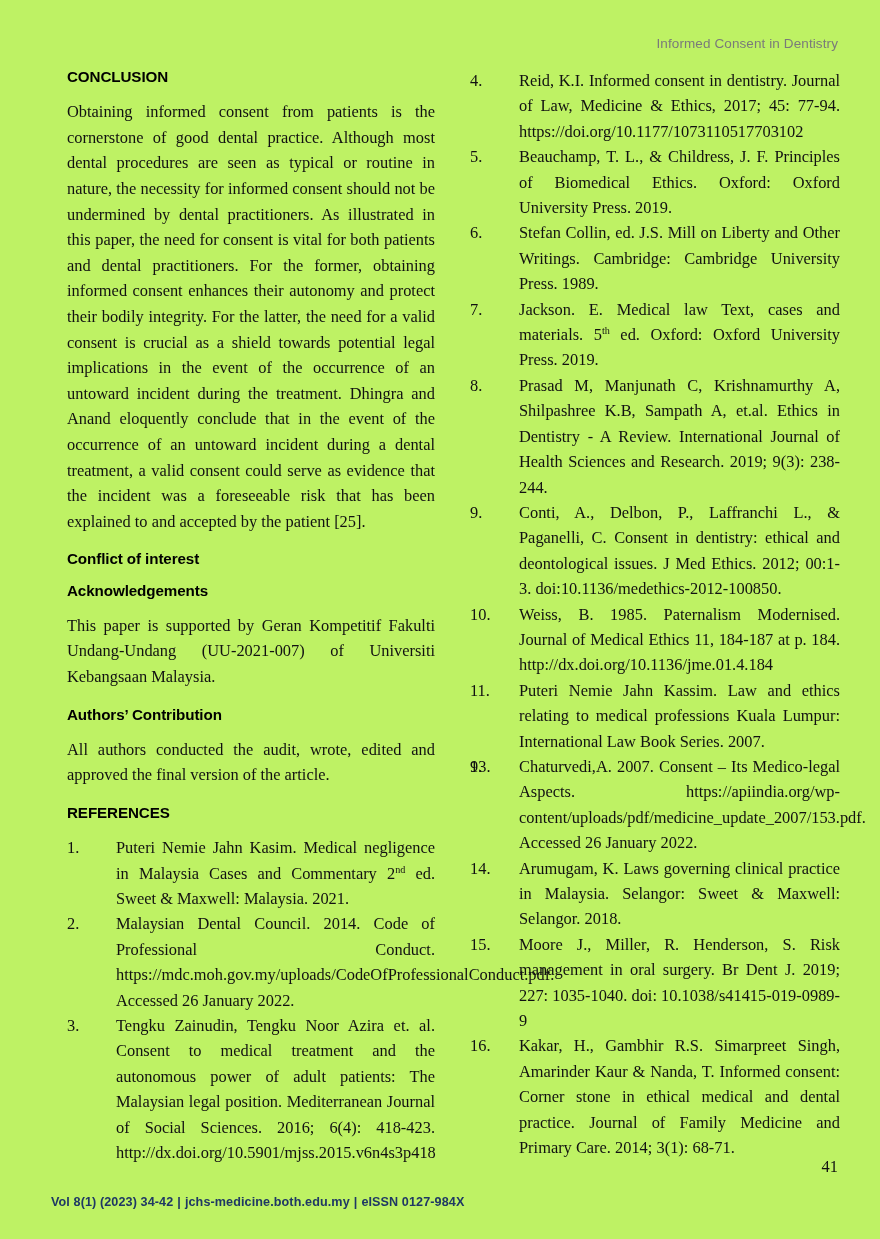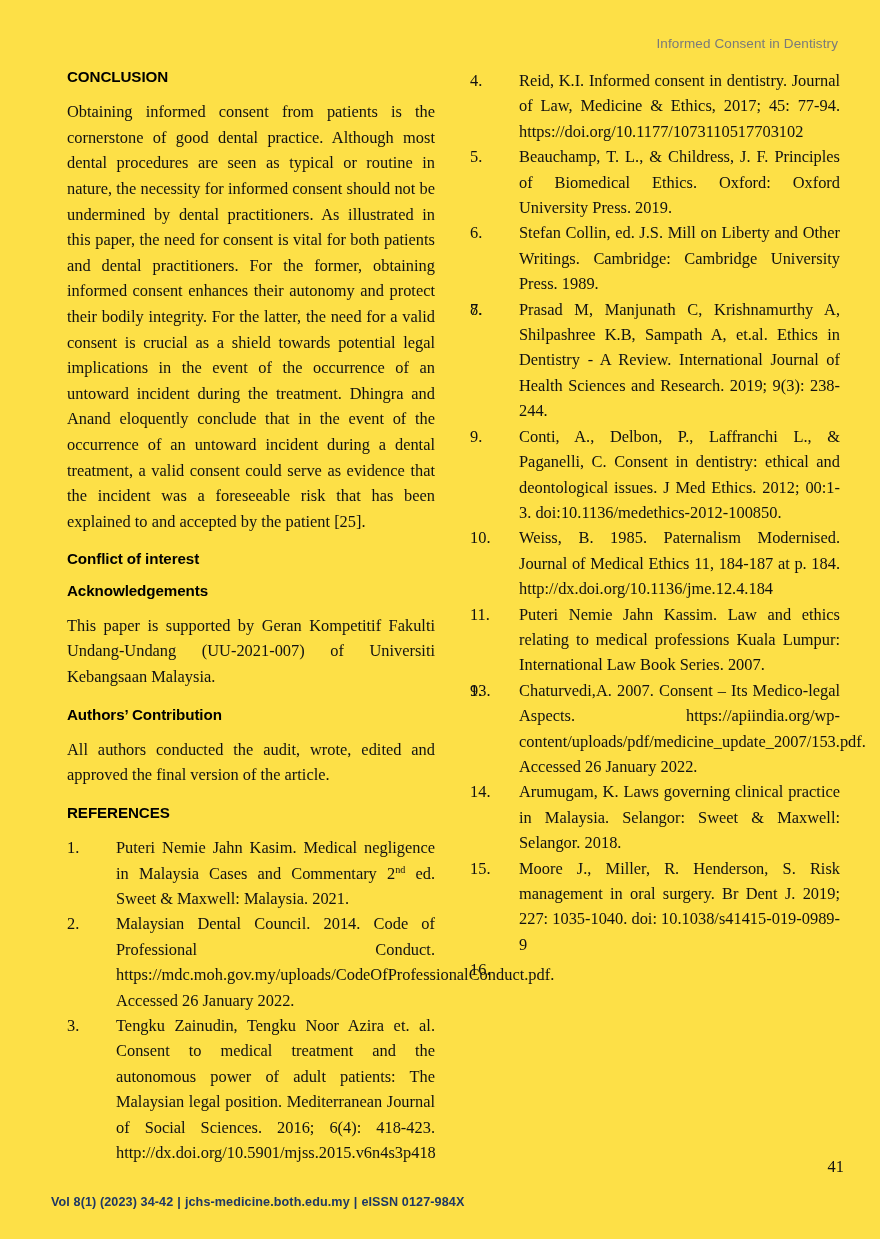--- a/index.html
+++ b/index.html
@@ -4,21 +4,21 @@
 <style>
   html, body {
     margin: 0;
     padding: 0;
     background: #ffffff;
   }
   .page {
     position: relative;
     width: 880px;
     height: 1239px;
-    background: #fde047;
+    background: #bef264;
     overflow: hidden;
     font-family: "Liberation Serif", "DejaVu Serif", serif;
     color: #111111;
   }
 
   
   .running-header {
     position: absolute;
     top: 36px;
     right: 42px;
@@ -109,21 +109,21 @@
     font-size: 12.6px;
     line-height: 17.5px;
     color: #1f3864;
     letter-spacing: 0.1px;
   }
   .footer .line { display: block; white-space: nowrap; }
   .footer .sep { padding: 0 4px; }
 
   .page-number {
     position: absolute;
-    right: 36px;
+    right: 42px;
     bottom: 62px;
     font-size: 16.4px;
     color: #111111;
   }
 </style>
 </head>
 <body>
 
 <div class="page">
 
@@ -175,32 +175,33 @@
           <li>
             <span class="ref-num">5.</span>
             <span class="ref-text">Beauchamp, T. L., &amp; Childress, J. F. Principles of Biomedical Ethics. Oxford: Oxford University Press. 2019.</span>
           </li>
           <li>
             <span class="ref-num">6.</span>
             <span class="ref-text">Stefan Collin, ed. J.S. Mill on Liberty and Other Writings. Cambridge: Cambridge University Press. 1989.</span>
           </li>
           <li>
             <span class="ref-num">7.</span>
+            <span class="ref-text">Jackson. E. Medical law Text, cases and materials. 5<sup>th</sup> ed. Oxford: Oxford University Press. 2019.</span>
           </li>
           <li>
             <span class="ref-num">8.</span>
             <span class="ref-text">Prasad M, Manjunath C, Krishnamurthy A, Shilpashree K.B, Sampath A, et.al. Ethics in Dentistry - A Review. International Journal of Health Sciences and Research. 2019; 9(3): 238-244.</span>
           </li>
           <li>
             <span class="ref-num">9.</span>
             <span class="ref-text">Conti, A., Delbon, P., Laffranchi L., &amp; Paganelli, C. Consent in dentistry: ethical and deontological issues. J Med Ethics. 2012; 00:1-3. doi:10.1136/medethics-2012-100850.</span>
           </li>
           <li>
             <span class="ref-num">10.</span>
-            <span class="ref-text">Weiss, B. 1985. Paternalism Modernised. Journal of Medical Ethics 11, 184-187 at p. 184. http://dx.doi.org/10.1136/jme.12.4.184</span>
+            <span class="ref-text">Weiss, B. 1985. Paternalism Modernised. Journal of Medical Ethics 11, 184-187 at p. 184. http://dx.doi.org/10.1136/jme.01.4.184</span>
           </li>
           <li>
             <span class="ref-num">11.</span>
             <span class="ref-text">Puteri Nemie Jahn Kassim. Law and ethics relating to medical professions Kuala Lumpur: International Law Book Series. 2007.</span>
           </li>
           <li>
             <span class="ref-num">9.</span>
           </li>
           <li>
             <span class="ref-num">13.</span>
@@ -209,20 +210,21 @@
           <li>
             <span class="ref-num">14.</span>
             <span class="ref-text">Arumugam, K. Laws governing clinical practice in Malaysia. Selangor: Sweet &amp; Maxwell: Selangor. 2018.</span>
           </li>
           <li>
             <span class="ref-num">15.</span>
             <span class="ref-text">Moore J., Miller, R. Henderson, S.  Risk management in oral surgery. Br Dent J. 2019; 227: 1035-1040. doi: 10.1038/s41415-019-0989-9</span>
           </li>
           <li>
             <span class="ref-num">16.</span>
+            <span class="ref-text">Kakar, H., Gambhir R.S. Simarpreet Singh, Amarinder Kaur &amp; Nanda, T. Informed consent: Corner stone in ethical medical and dental practice. Journal of Family Medicine and Primary Care. 2014; 3(1): 68-71.</span>
           </li>
         </ol>
     </div>
 
   </div>
 
   <div class="footer">
     <span class="line">
       <span>Vol 8(1) (2023) 34-42</span><span class="sep">|</span><span>jchs-medicine.both.edu.my</span><span class="sep">|</span><span>eISSN 0127-984X</span>
     </span>

